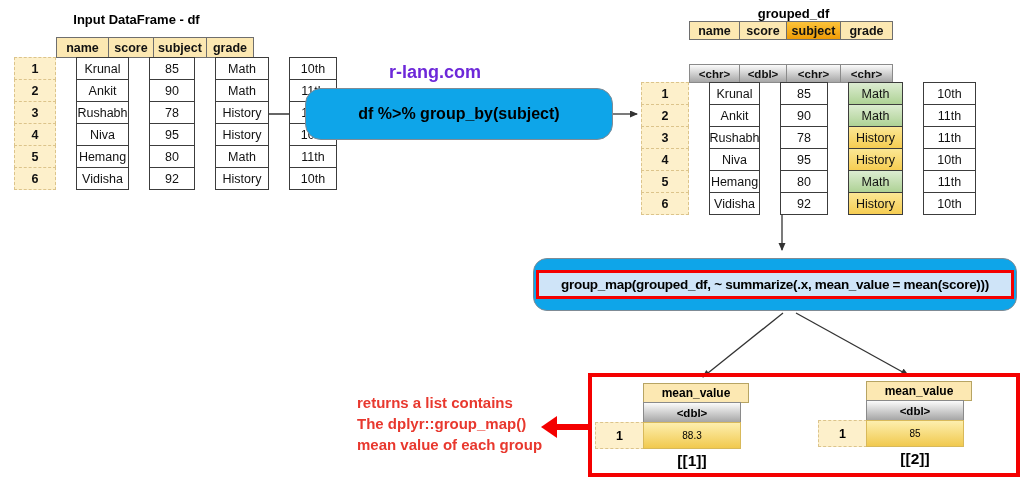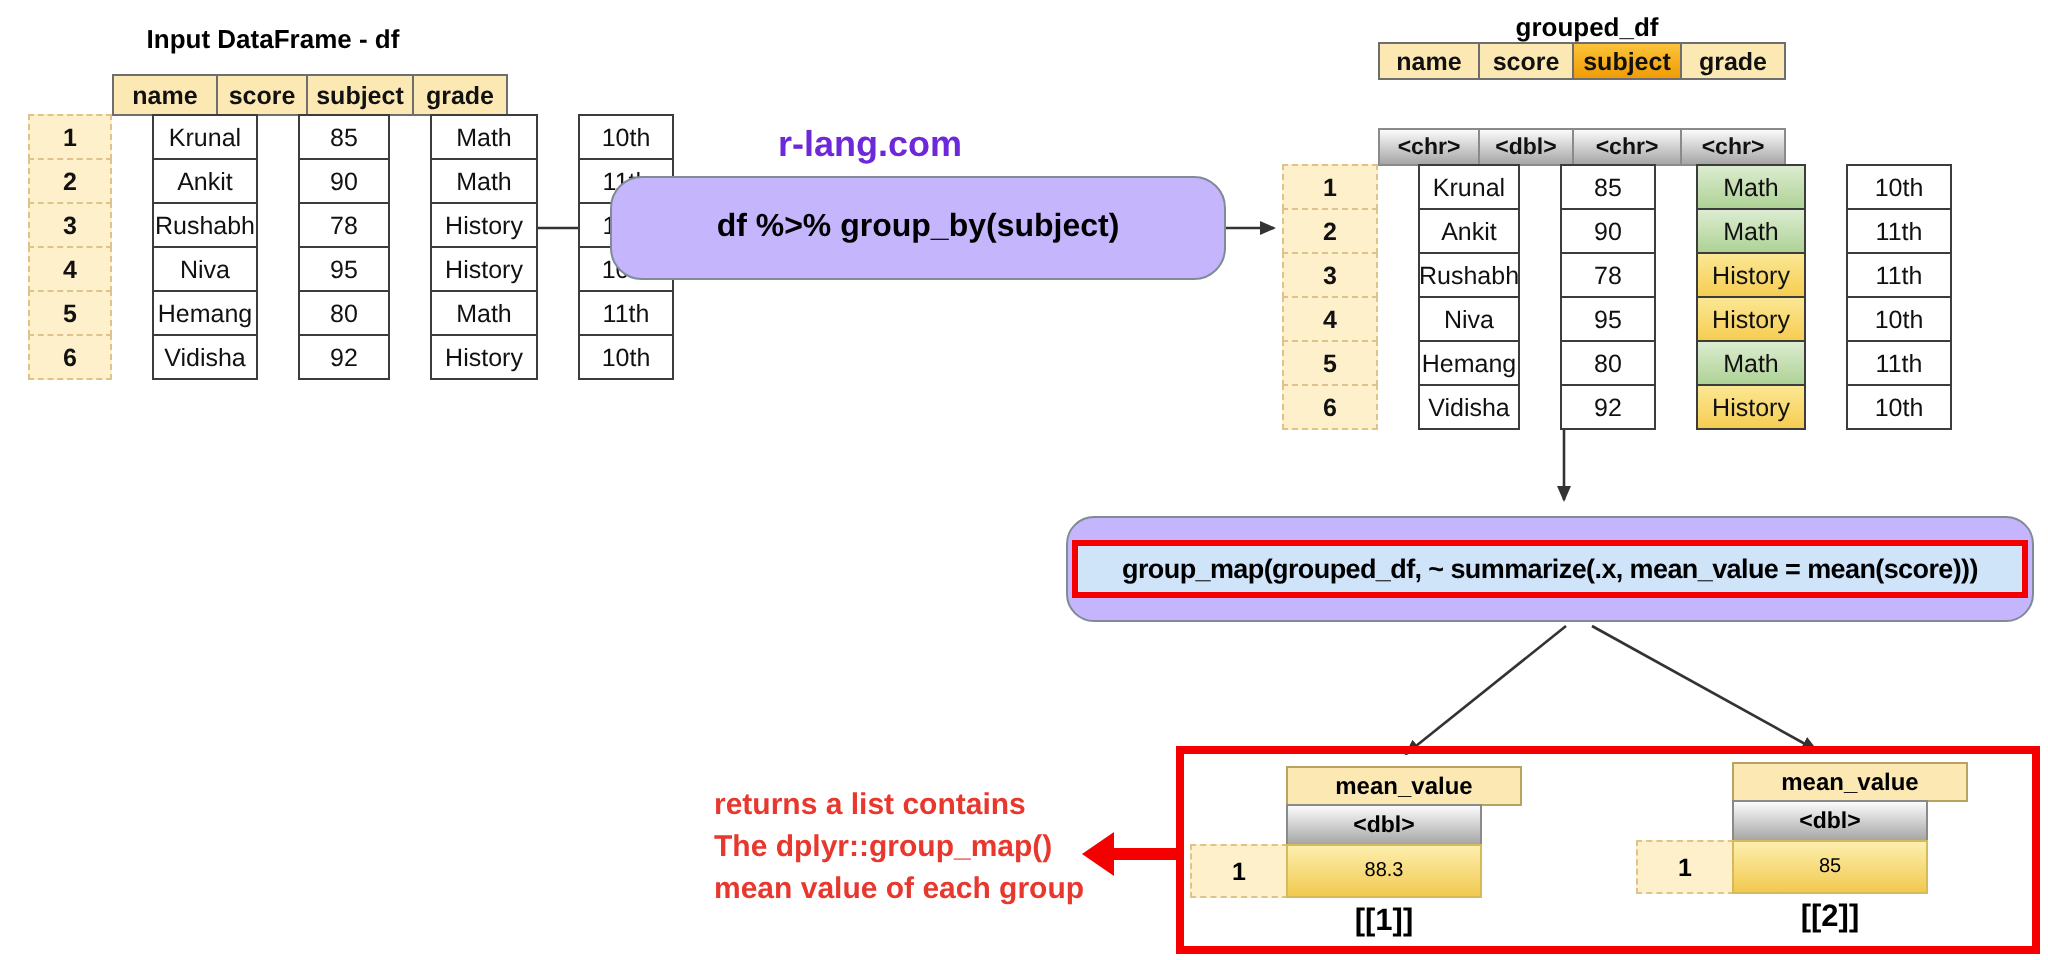--- a/index.html
+++ b/index.html
@@ -49,21 +49,21 @@
   #grouped-table .hdr-row, #grouped-table .type-row { margin-left: 48px; }
 
   .table-title {
     position: absolute; text-align: center;
     font-weight: bold; font-size: 13px; color: #000;
   }
 
   
   .blue-box {
     position: absolute; box-sizing: border-box;
-    background: #c4b5fd; border: 1.5px solid #7f8b95; border-radius: 16px;
+    background: #0ea5e9; border: 1.5px solid #7f8b95; border-radius: 16px;
     display: flex; align-items: center; justify-content: center;
   }
   #groupby-box { left: 305px; top: 88px; width: 308px; height: 52px; }
   #groupby-box .box-label { font-weight: bold; font-size: 16px; color: #000; }
   #groupmap-box { left: 533px; top: 258px; width: 484px; height: 53px; border-radius: 14px; }
   #groupmap-redrect {
     position: absolute; left: 2px; right: 2px; top: 11px; bottom: 11px;
     border: 3px solid #f40000; background: #cfe4f8;
     display: flex; align-items: center; justify-content: center;
   }
@@ -78,21 +78,21 @@
   }
 
   
   #results-box {
     position: absolute; left: 588px; top: 373px; width: 432px; height: 104px;
     box-sizing: border-box; border: 4px solid #f40000; background: transparent;
   }
   .result-block { position: absolute; width: 146px; height: 92px; }
   #result-1 { left: 595px; top: 383px; }
   #result-2 { left: 818px; top: 381px; }
-  .r-hdr  { position: absolute; left: 48px; top: 0;    width: 118px; height: 20px;
+  .r-hdr  { position: absolute; left: 48px; top: 0;    width: 106px; height: 20px;
             background: #fce8b2; border: 1px solid #b7a463; font-weight: bold; font-size: 12px;
             display: flex; align-items: center; justify-content: center; box-sizing: border-box; }
   .r-type { position: absolute; left: 48px; top: 19px; width: 98px; height: 21px;
             background: linear-gradient(#fbfbfb, #a6a6a6); border: 1px solid #8a8a8a;
             font-weight: bold; font-size: 11.5px;
             display: flex; align-items: center; justify-content: center; box-sizing: border-box; }
   .r-idx  { position: absolute; left: 0;    top: 39px; width: 49px; height: 27px;
             background: #fdf0cb; border: 1px dashed #dcc48b; font-weight: bold; font-size: 12.5px;
             display: flex; align-items: center; justify-content: center; box-sizing: border-box; }
   .r-val  { position: absolute; left: 48px; top: 39px; width: 98px; height: 27px;

